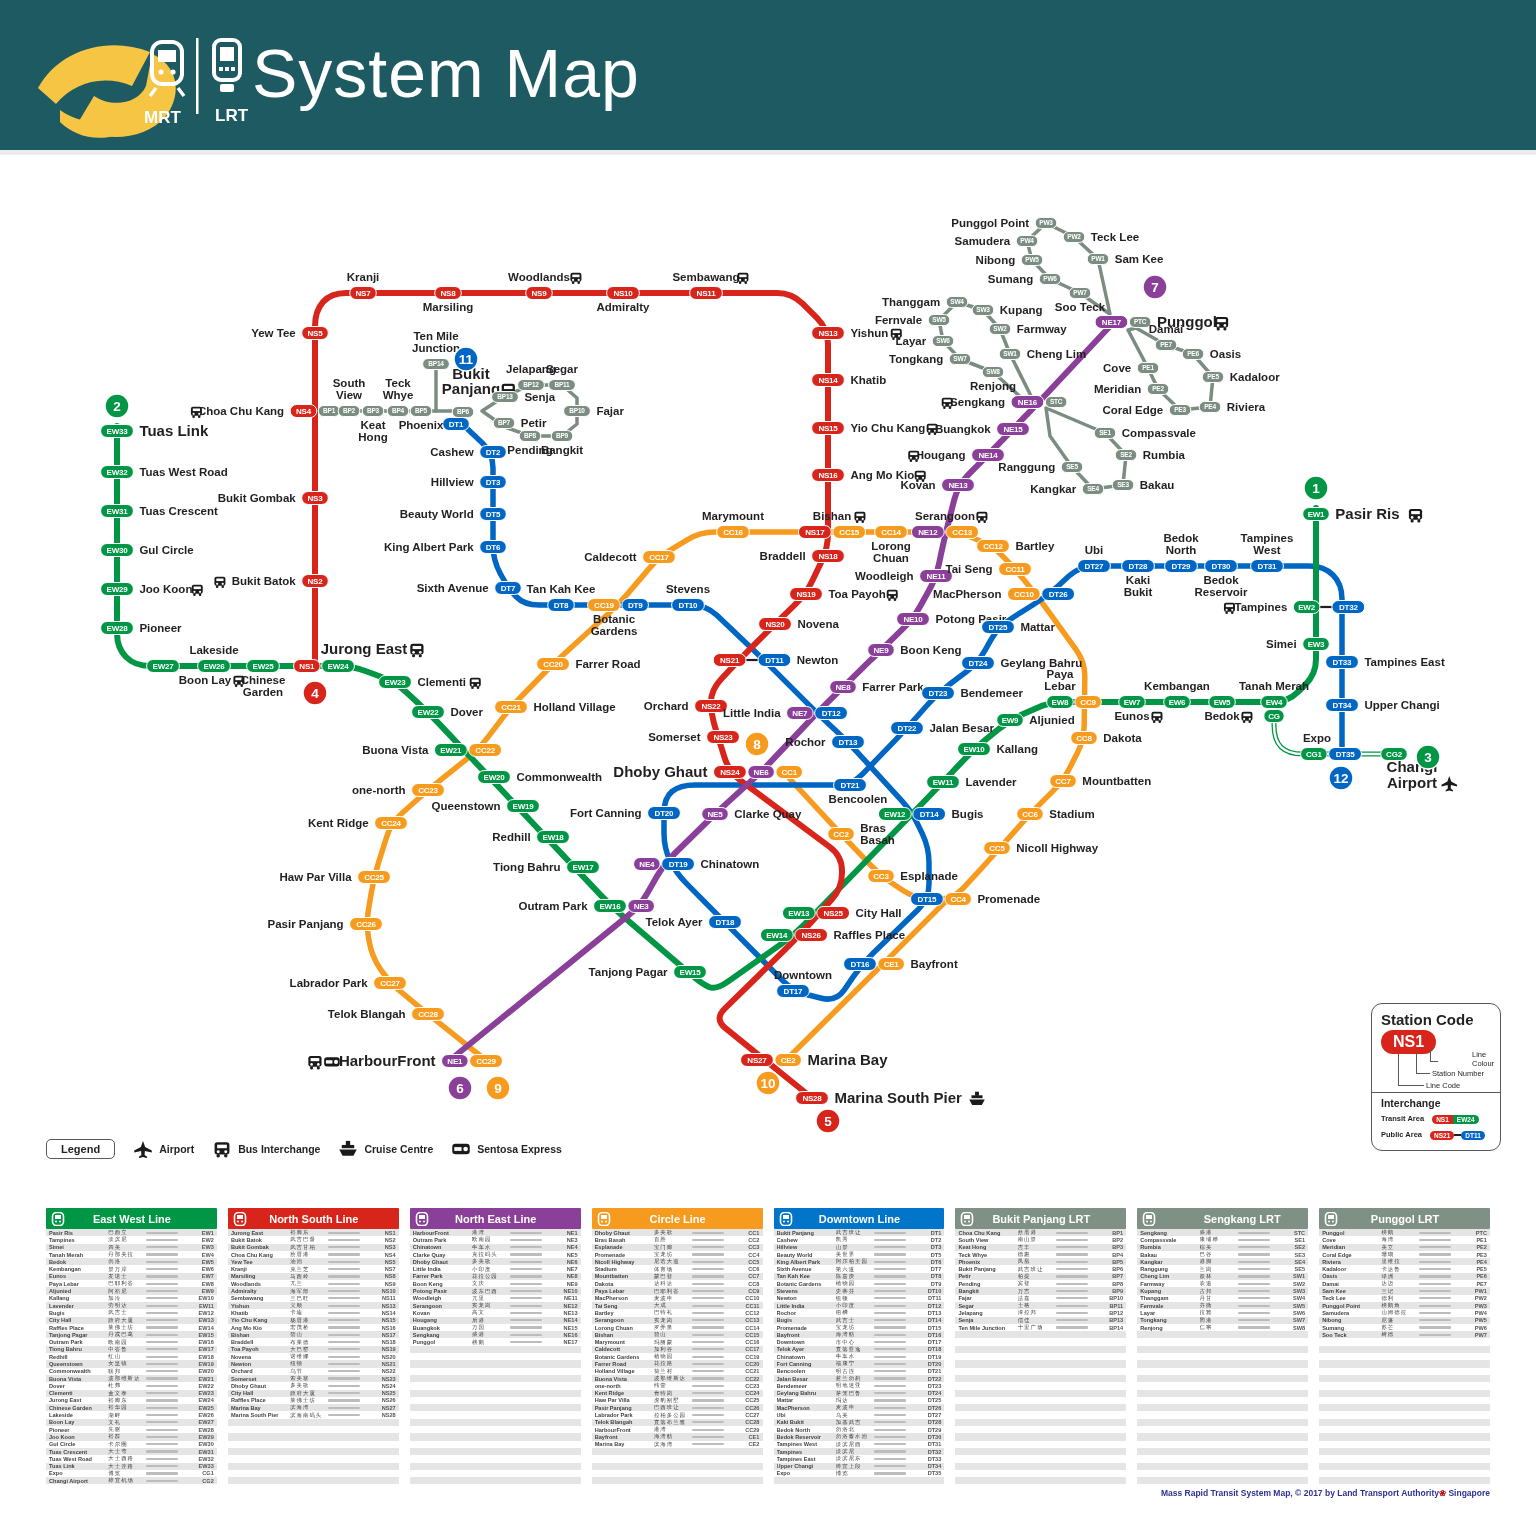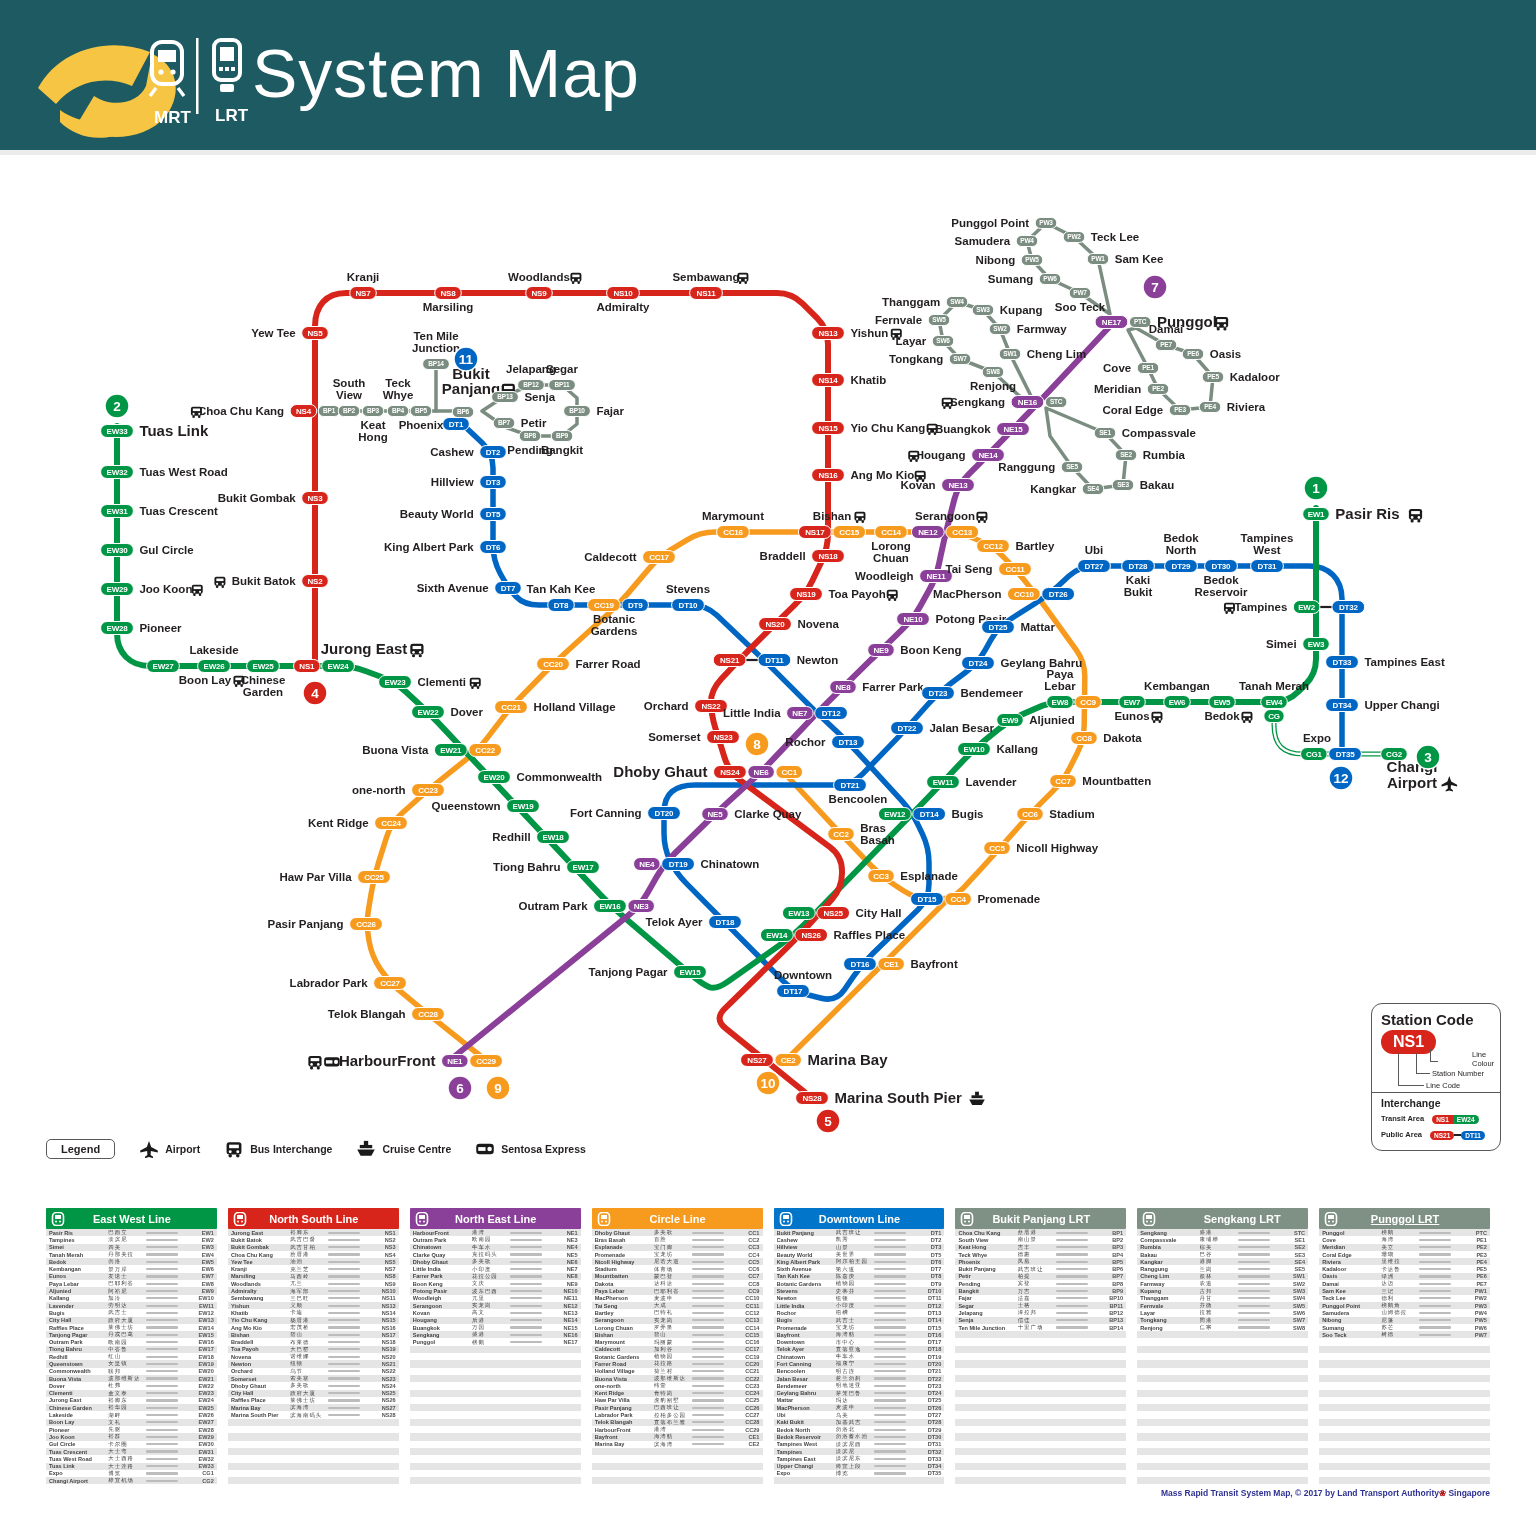--- a/index.html
+++ b/index.html
@@ -16,21 +16,21 @@
   #sc{position:absolute;left:1371px;top:1003px;width:128px;height:146px;border:1.6px solid #58595b;border-radius:11px;background:#fff;font-size:8px;color:#231f20;}
   #sc .t{font-size:15px;font-weight:700;margin:7px 0 2px 9px;}
   #sc .bigpill{display:inline-block;background:#d8251c;color:#fff;font-weight:700;font-size:16px;border-radius:12px;padding:3px 12px;margin-left:9px;}
   #sc .ann{position:absolute;font-size:7.5px;}
   #sc .ln{position:absolute;background:#58595b;}
   #sc .div{position:absolute;left:0;top:88px;width:100%;border-top:1.4px solid #58595b;}
   #sc .ih{position:absolute;left:9px;top:93px;font-size:10.5px;font-weight:700;}
   #sc .irow{position:absolute;left:9px;font-size:7.5px;font-weight:700;}
   .mpill{display:inline-block;color:#fff;font-weight:700;font-size:6.5px;border-radius:5px;padding:1px 4px;vertical-align:middle;}
   
-  #legend{position:absolute;left:46px;top:1136px;height:26px;display:flex;align-items:center;gap:24px;}
+  #legend{position:absolute;left:46px;top:1136px;height:26px;display:flex;align-items:center;gap:18px;}
   #legendbox{border:1.5px solid #58595b;border-radius:5px;padding:3px 14px;font-size:11px;font-weight:700;color:#231f20;}
   .litem{display:flex;align-items:center;gap:6px;font-size:10.5px;font-weight:700;color:#231f20;}
   
   #tables{position:absolute;left:46px;top:1208px;width:1444px;display:flex;gap:11px;align-items:flex-end;}
   .tcol{flex:1;min-width:0;}
   .thead{height:21px;display:flex;align-items:center;color:#fff;font-weight:700;font-size:11px;border-radius:1px;}
   .thead svg{margin:0 6px 0 5px;flex:0 0 auto;}
   .thead span{flex:1;text-align:center;margin-right:24px;white-space:nowrap;}
   .trow{display:flex;align-items:center;height:7.3px;font-size:5.6px;color:#3c3c3c;padding:0 3px;}
   .trow:nth-child(odd){background:#e5e5e5;}
@@ -1205,21 +1205,21 @@
     <rect x="196" y="38" width="2.5" height="76" fill="#ffffff"></rect>
     <g transform="translate(212,40)">
       <rect x="2" y="0" width="26" height="40" rx="7" fill="none" stroke="#fff" stroke-width="4"></rect>
       <rect x="8" y="7" width="14" height="14" fill="#fff"></rect>
       <rect x="7" y="27" width="4" height="4" fill="#fff"></rect>
       <rect x="13" y="27" width="4" height="4" fill="#fff"></rect>
       <rect x="19" y="27" width="4" height="4" fill="#fff"></rect>
       <rect x="8" y="44" width="14" height="8" rx="2" fill="#fff"></rect>
     </g>
   </svg>
-  <div class="hlabel" style="left:154px;top:108px;">MRT</div>
+  <div class="hlabel" style="left:144px;top:108px;">MRT</div>
   <div class="hlabel" style="left:215px;top:106px;">LRT</div>
   <div id="title">System Map</div>
   <div class="hdrstrip"></div>
 </div>
 
 <div id="sc">
   <div class="t">Station Code</div>
   <div class="bigpill">NS1</div>
   <div class="ln" style="left:58px;top:45px;width:1.2px;height:13px;"></div>
   <div class="ln" style="left:58px;top:57px;width:8px;height:1.2px;"></div>
@@ -3195,21 +3195,21 @@
         </div>
         <div class="trow">
           <div class="en"></div>
           <div class="zh"></div>
           <div class="ta"></div>
           <div class="co"></div>
         </div>
       </div>
     </div>
     <div class="tcol">
-      <div class="thead" style="background: rgb(127, 145, 132); text-decoration: underline;">
+      <div class="thead" style="background: rgb(127, 145, 132);">
         <svg width="14" height="14" viewBox="0 0 14 14">
           <g>
             <rect x="1.5" y="0.5" width="11" height="13" rx="4" fill="none" stroke="#fff" stroke-width="1.6"></rect>
             <rect x="4" y="3" width="6" height="4" fill="#fff"></rect>
             <circle cx="5" cy="9.5" r="1" fill="#fff"></circle>
             <circle cx="9" cy="9.5" r="1" fill="#fff"></circle>
           </g>
         </svg>
         <span>Punggol LRT</span>
       </div>

